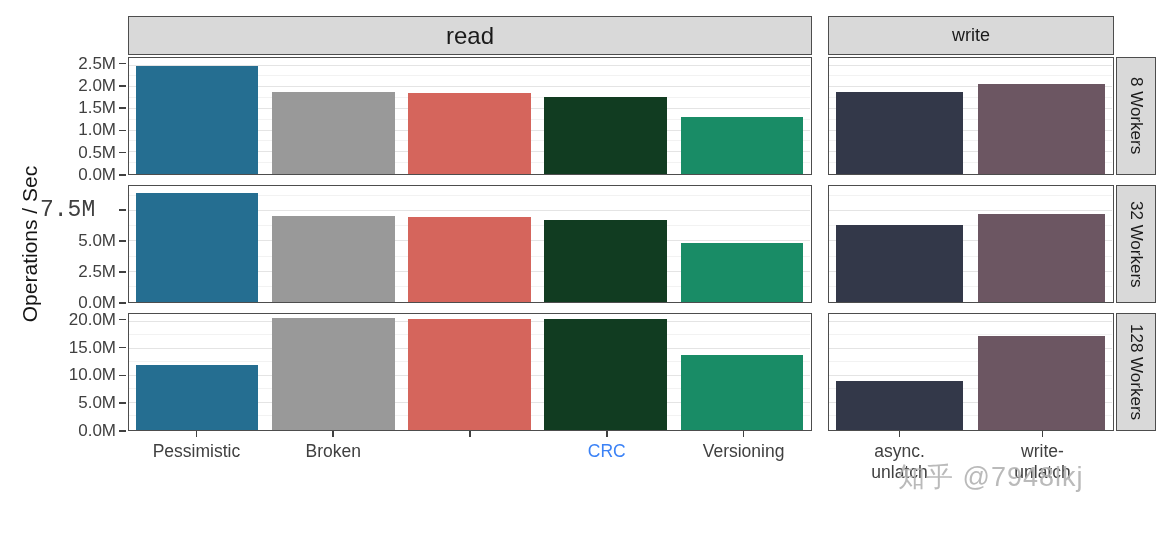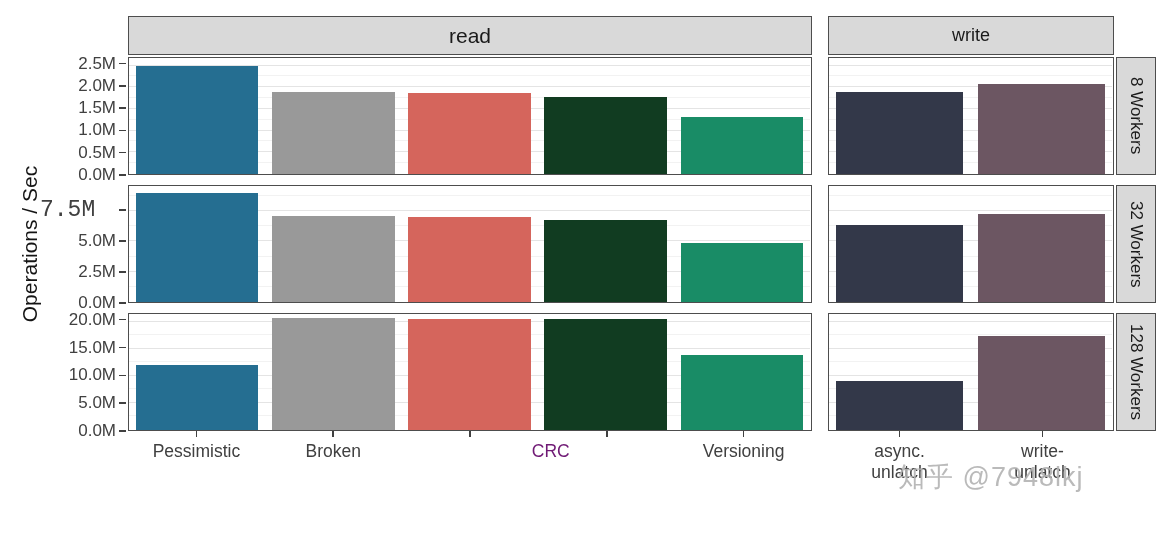--- a/index.html
+++ b/index.html
@@ -22,21 +22,21 @@
   .watermark{
     position:absolute;left:898px;top:459px;font-size:27px;
     color:#b3b3b3;opacity:0.9;letter-spacing:1px;white-space:nowrap;
   }
 </style>
 </head>
 <body>
 
 <div class="figure">
   <div id="chart">
-      <div style="left: 128px; top: 16px; width: 684px; height: 39px; background: rgb(217, 217, 217); border: 1.5px solid rgb(77, 77, 77); display: flex; align-items: center; justify-content: center; font-size: 21px; color: rgb(26, 26, 26);">read</div>
+      <div style="left: 128px; top: 16px; width: 684px; height: 39px; background: rgb(217, 217, 217); border: 1.5px solid rgb(77, 77, 77); display: flex; align-items: center; justify-content: center; font-size: 24px; color: rgb(26, 26, 26);">read</div>
       <div style="left: 828px; top: 16px; width: 286px; height: 39px; background: rgb(217, 217, 217); border: 1.5px solid rgb(77, 77, 77); display: flex; align-items: center; justify-content: center; font-size: 18px; color: rgb(26, 26, 26);">write</div>
       <div style="left: 40px; top: 165px; width: 76px; text-align: right; font-size: 17px; line-height: 20px; color: rgb(64, 64, 64);">0.0M</div>
       <div style="left: 119px; top: 174.25px; width: 7px; height: 1.5px; background: rgb(64, 64, 64);"></div>
       <div style="left: 40px; top: 142.736px; width: 76px; text-align: right; font-size: 17px; line-height: 20px; color: rgb(64, 64, 64);">0.5M</div>
       <div style="left: 119px; top: 151.986px; width: 7px; height: 1.5px; background: rgb(64, 64, 64);"></div>
       <div style="left: 40px; top: 120.472px; width: 76px; text-align: right; font-size: 17px; line-height: 20px; color: rgb(64, 64, 64);">1.0M</div>
       <div style="left: 119px; top: 129.722px; width: 7px; height: 1.5px; background: rgb(64, 64, 64);"></div>
       <div style="left: 40px; top: 98.2075px; width: 76px; text-align: right; font-size: 17px; line-height: 20px; color: rgb(64, 64, 64);">1.5M</div>
       <div style="left: 119px; top: 107.458px; width: 7px; height: 1.5px; background: rgb(64, 64, 64);"></div>
       <div style="left: 40px; top: 75.9434px; width: 76px; text-align: right; font-size: 17px; line-height: 20px; color: rgb(64, 64, 64);">2.0M</div>
@@ -152,21 +152,21 @@
       </div>
       <div style="left: 1116px; top: 313px; width: 40px; height: 118px; background: rgb(217, 217, 217); border: 1.5px solid rgb(77, 77, 77); display: flex; align-items: center; justify-content: center;">
         <div style="position: static; writing-mode: vertical-rl; font-size: 17px; color: rgb(26, 26, 26); white-space: nowrap;">128 Workers</div>
       </div>
       <div style="left: 195.65px; top: 431px; width: 1.5px; height: 6px; background: rgb(64, 64, 64);"></div>
       <div style="left: 121.4px; top: 441px; width: 150px; text-align: center; font-size: 17.5px; line-height: 21px; color: rgb(64, 64, 64); white-space: pre-line;">Pessimistic</div>
       <div style="left: 332.45px; top: 431px; width: 1.5px; height: 6px; background: rgb(64, 64, 64);"></div>
       <div style="left: 258.2px; top: 441px; width: 150px; text-align: center; font-size: 17.5px; line-height: 21px; color: rgb(64, 64, 64); white-space: pre-line;">Broken</div>
       <div style="left: 469.25px; top: 431px; width: 1.5px; height: 6px; background: rgb(64, 64, 64);"></div>
       <div style="left: 606.05px; top: 431px; width: 1.5px; height: 6px; background: rgb(64, 64, 64);"></div>
-      <div style="left: 531.8px; top: 441px; width: 150px; text-align: left; font-size: 17.5px; line-height: 21px; color: #701a75; white-space: pre-line;">CRC</div>
+      <div style="left: 531.8px; top: 441px; width: 150px; text-align: center; font-size: 17.5px; line-height: 21px; color: #3b82f6; white-space: pre-line;">CRC</div>
       <div style="left: 742.85px; top: 431px; width: 1.5px; height: 6px; background: rgb(64, 64, 64);"></div>
       <div style="left: 668.6px; top: 441px; width: 150px; text-align: center; font-size: 17.5px; line-height: 21px; color: rgb(64, 64, 64); white-space: pre-line;">Versioning</div>
       <div style="left: 898.75px; top: 431px; width: 1.5px; height: 6px; background: rgb(64, 64, 64);"></div>
       <div style="left: 824.5px; top: 441px; width: 150px; text-align: center; font-size: 17.5px; line-height: 21px; color: rgb(64, 64, 64); white-space: pre-line;">async.
 unlatch</div>
       <div style="left: 1041.75px; top: 431px; width: 1.5px; height: 6px; background: rgb(64, 64, 64);"></div>
       <div style="left: 967.5px; top: 441px; width: 150px; text-align: center; font-size: 17.5px; line-height: 21px; color: rgb(64, 64, 64); white-space: pre-line;">write-
 unlatch</div>
     </div>
   <div class="ylab">Operations / Sec</div>

